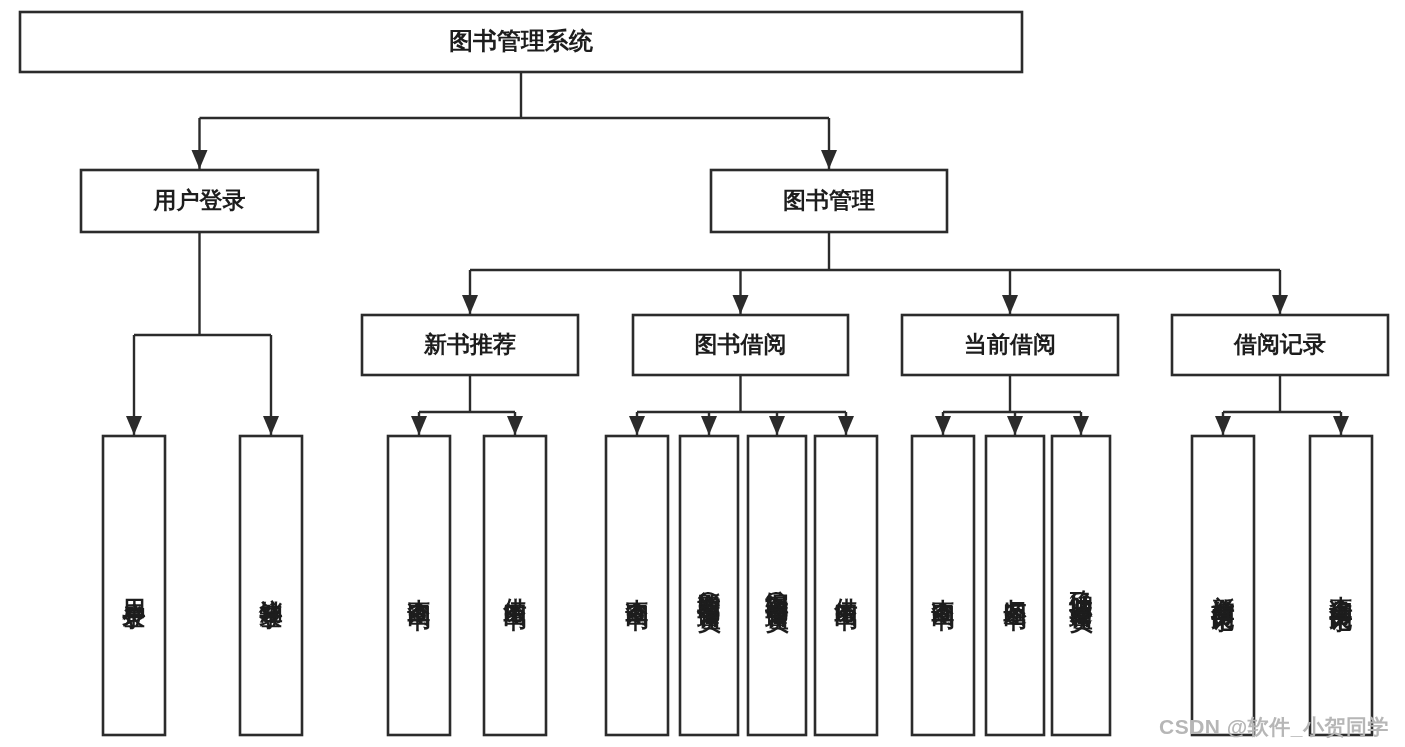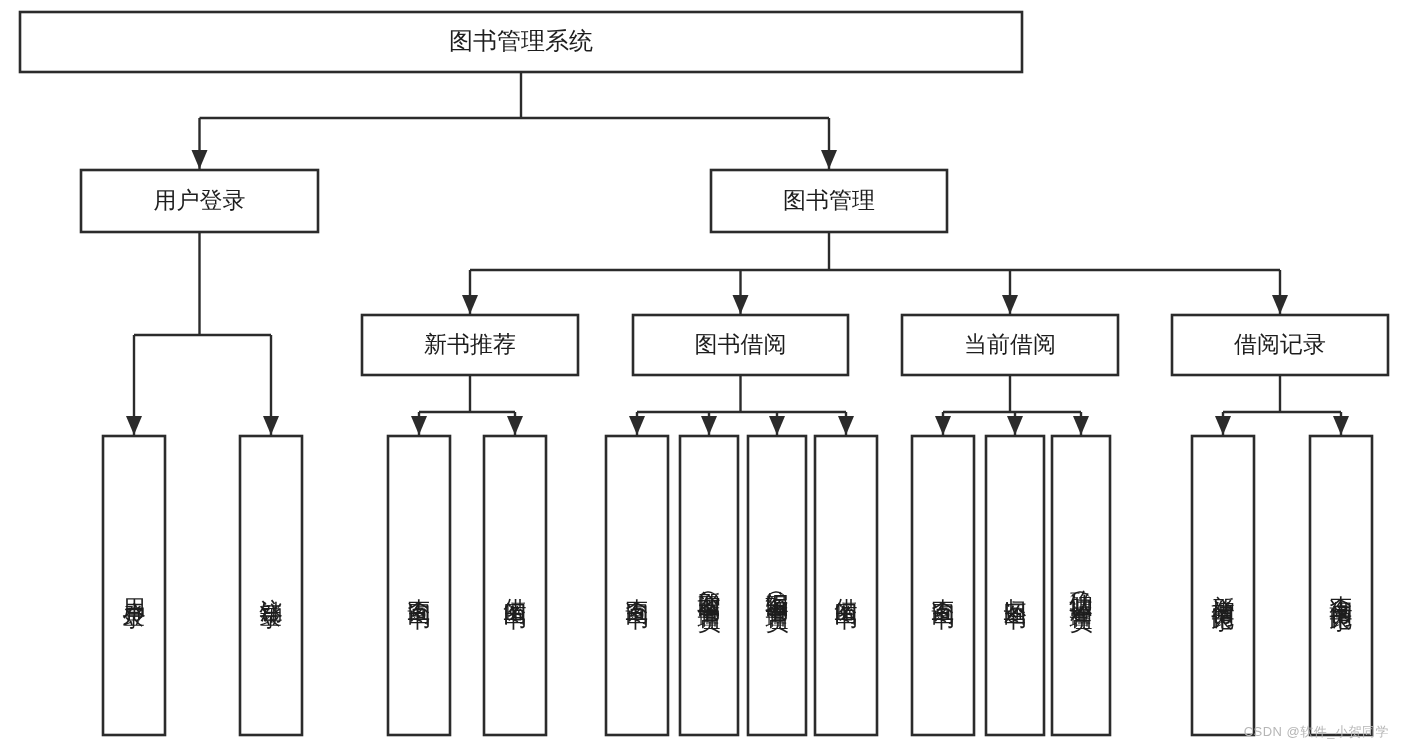--- a/index.html
+++ b/index.html
@@ -11,20 +11,21 @@
     width: 1405px;
     height: 747px;
     font-family: "Liberation Sans", "DejaVu Sans", sans-serif;
     overflow: hidden;
   }
   #diagram-root {
     position: relative;
     width: 1399px;
     height: 747px;
     background: #ffffff;
+    font-weight: bold;
   }
   svg#flow-svg {
     position: absolute;
     left: 0;
     top: 0;
     width: 1405px;
     height: 747px;
     display: block;
   }
   .node-box {
@@ -70,21 +71,21 @@
     line-height: 1.18;
     letter-spacing: 3px;
     color: #1d1d1d;
     white-space: nowrap;
   }
   #watermark {
     position: absolute;
     right: 10px;
     bottom: 6px;
     font-family: "Liberation Sans", "DejaVu Sans", sans-serif;
-    font-size: 13px;
+    font-size: 21px;
     color: #b6b6b6;
     letter-spacing: 0.5px;
     white-space: nowrap;
   }
 </style>
 </head>
 <body>
 
 <div id="diagram-root">
 

